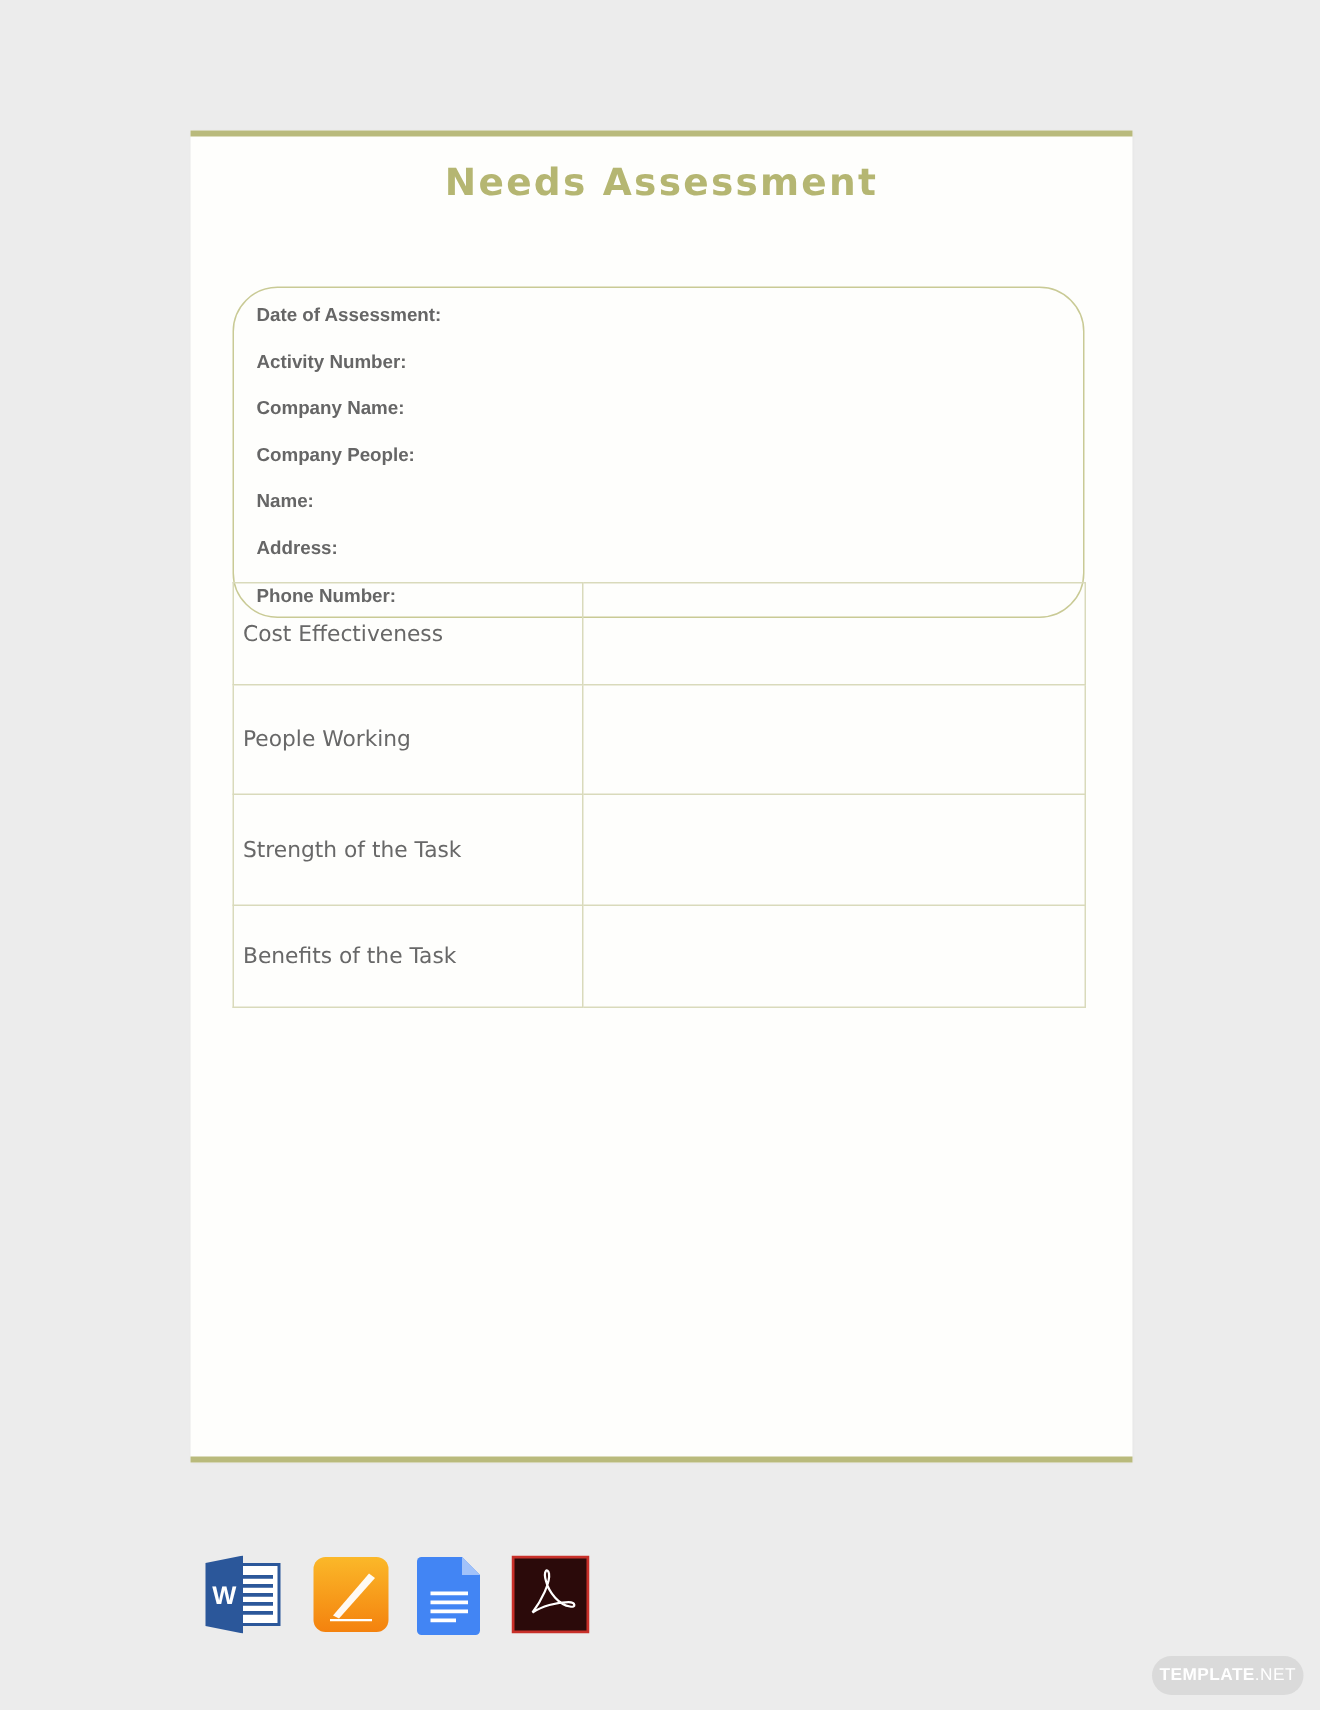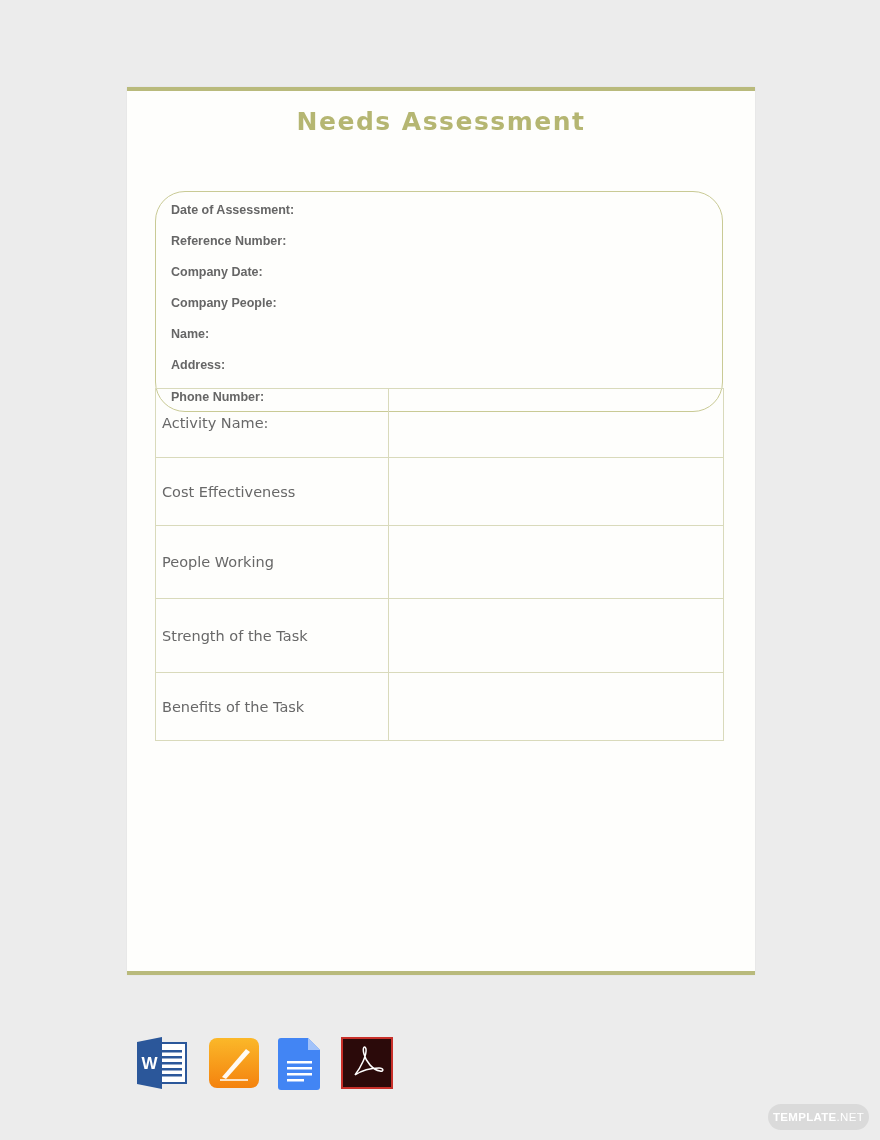--- a/index.html
+++ b/index.html
@@ -20,34 +20,30 @@
 </style>
 </head>
 <body>
 
 <div class="page">
   <div class="bar-top"></div>
   <div class="title">Needs Assessment</div>
 
   <div class="info-box">
     <div class="info-row" style="top:11px">Date of Assessment:</div>
-    <div class="info-row" style="top:42px">Reference Number:</div>
-    <div class="info-row" style="top:73px">Company Date:</div>
+    <div class="info-row" style="top:42px">Activity Number:</div>
+    <div class="info-row" style="top:73px">Company Name:</div>
     <div class="info-row" style="top:104px">Company People:</div>
     <div class="info-row" style="top:135px">Name:</div>
     <div class="info-row" style="top:166px">Address:</div>
     <div class="info-row" style="top:198px">Phone Number:</div>
   </div>
 
   <table class="grid">
     <tbody>
-        <tr style="height:69px">
-      <td class="label">Activity Name:</td>
-      <td></td>
-    </tr>
     <tr style="height:68px">
       <td class="label">Cost Effectiveness</td>
       <td></td>
     </tr>
     <tr style="height:73px">
       <td class="label">People Working</td>
       <td></td>
     </tr>
     <tr style="height:74px">
       <td class="label">Strength of the Task</td>

